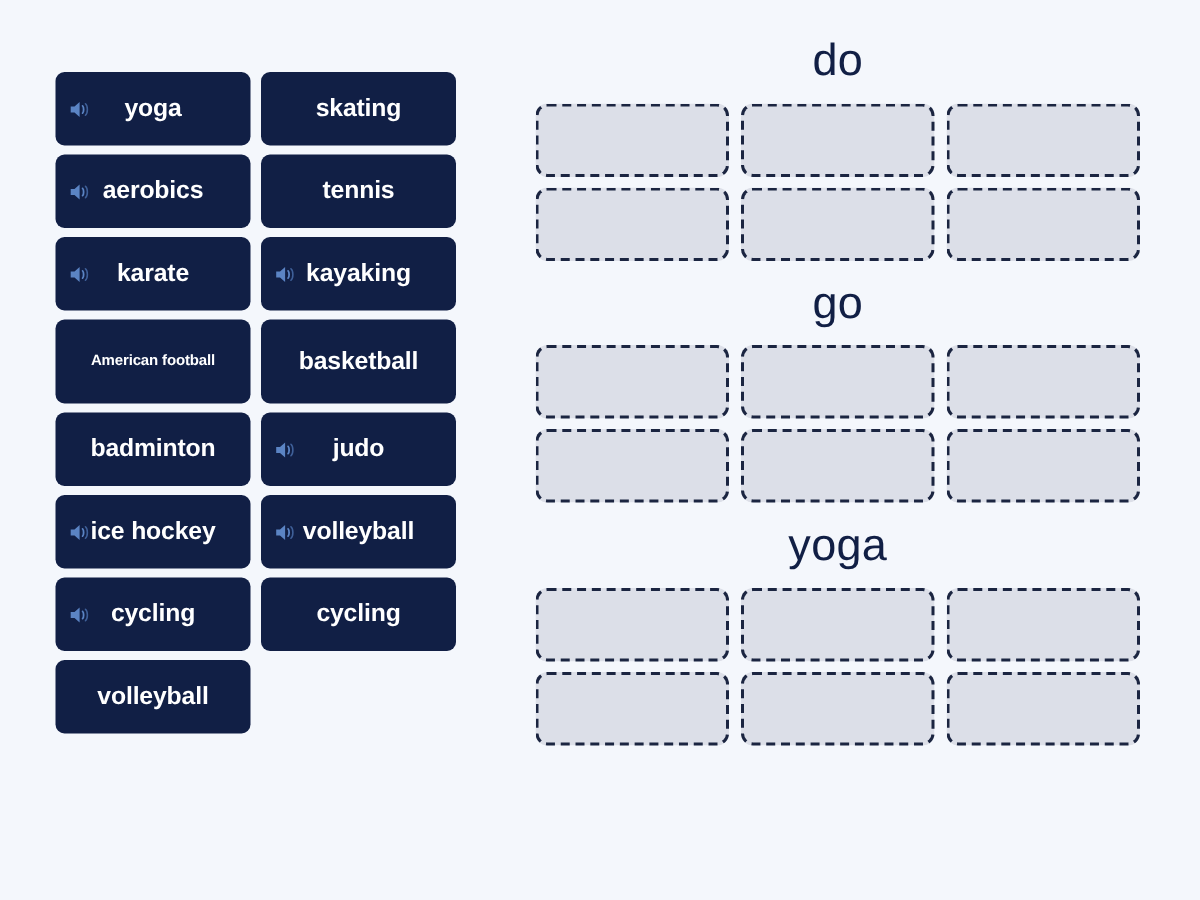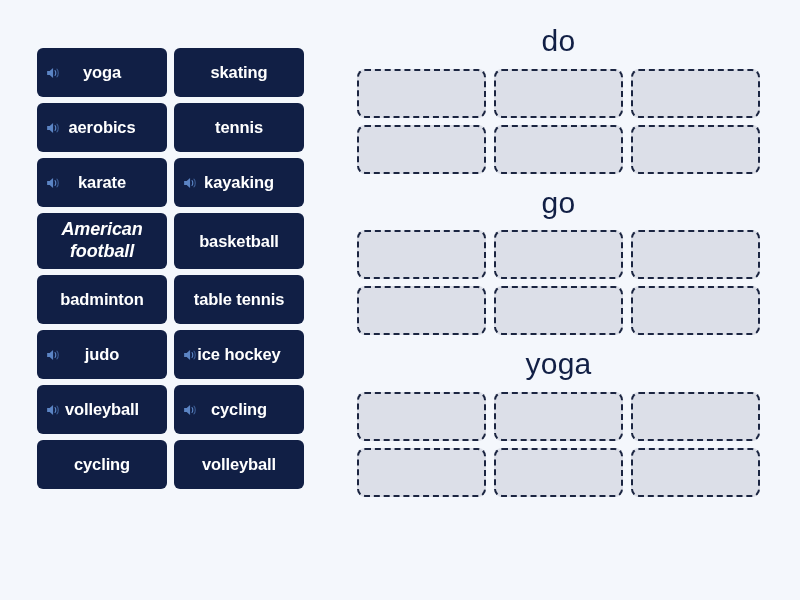--- a/index.html
+++ b/index.html
@@ -54,23 +54,22 @@
   .tile-label {
     color: #ffffff;
     font-size: 16.5px;
     font-weight: bold;
     text-align: center;
     line-height: 1.15;
     letter-spacing: -0.1px;
   }
 
   .tile.two-line .tile-label {
-    font-size: 18px;
+    font-size: 10px;
     line-height: 1.2;
-    font-style: italic;
   }
 
   .speaker-icon {
     position: absolute;
     left: 8px;
     top: 50%;
     transform: translateY(-50%);
     width: 17px;
     height: 17px;
     display: flex;
@@ -171,23 +170,20 @@
       <div class="tile two-line">
         <span class="tile-label">American football</span>
       </div>
       <div class="tile">
         <span class="tile-label">basketball</span>
       </div>
       <div class="tile">
         <span class="tile-label">badminton</span>
       </div>
       <div class="tile">
-        <span class="tile-label">table tennis</span>
-      </div>
-      <div class="tile">
         <span class="speaker-icon">
           <svg viewBox="0 0 24 24" width="17" height="17" aria-hidden="true">
             <path d="M3 9.2h3.6L11.4 5v14L6.6 14.8H3z" fill="#5b84c4"></path>
             <path d="M14.2 8.6c1.3 1.1 1.3 5.7 0 6.8" stroke="#5b84c4" stroke-width="1.7" fill="none" stroke-linecap="round"></path>
             <path d="M16.9 6.6c2.4 2 2.4 8.8 0 10.8" stroke="#3f6099" stroke-width="1.5" fill="none" stroke-linecap="round"></path>
           </svg>
         </span>
         <span class="tile-label">judo</span>
       </div>
       <div class="tile">

